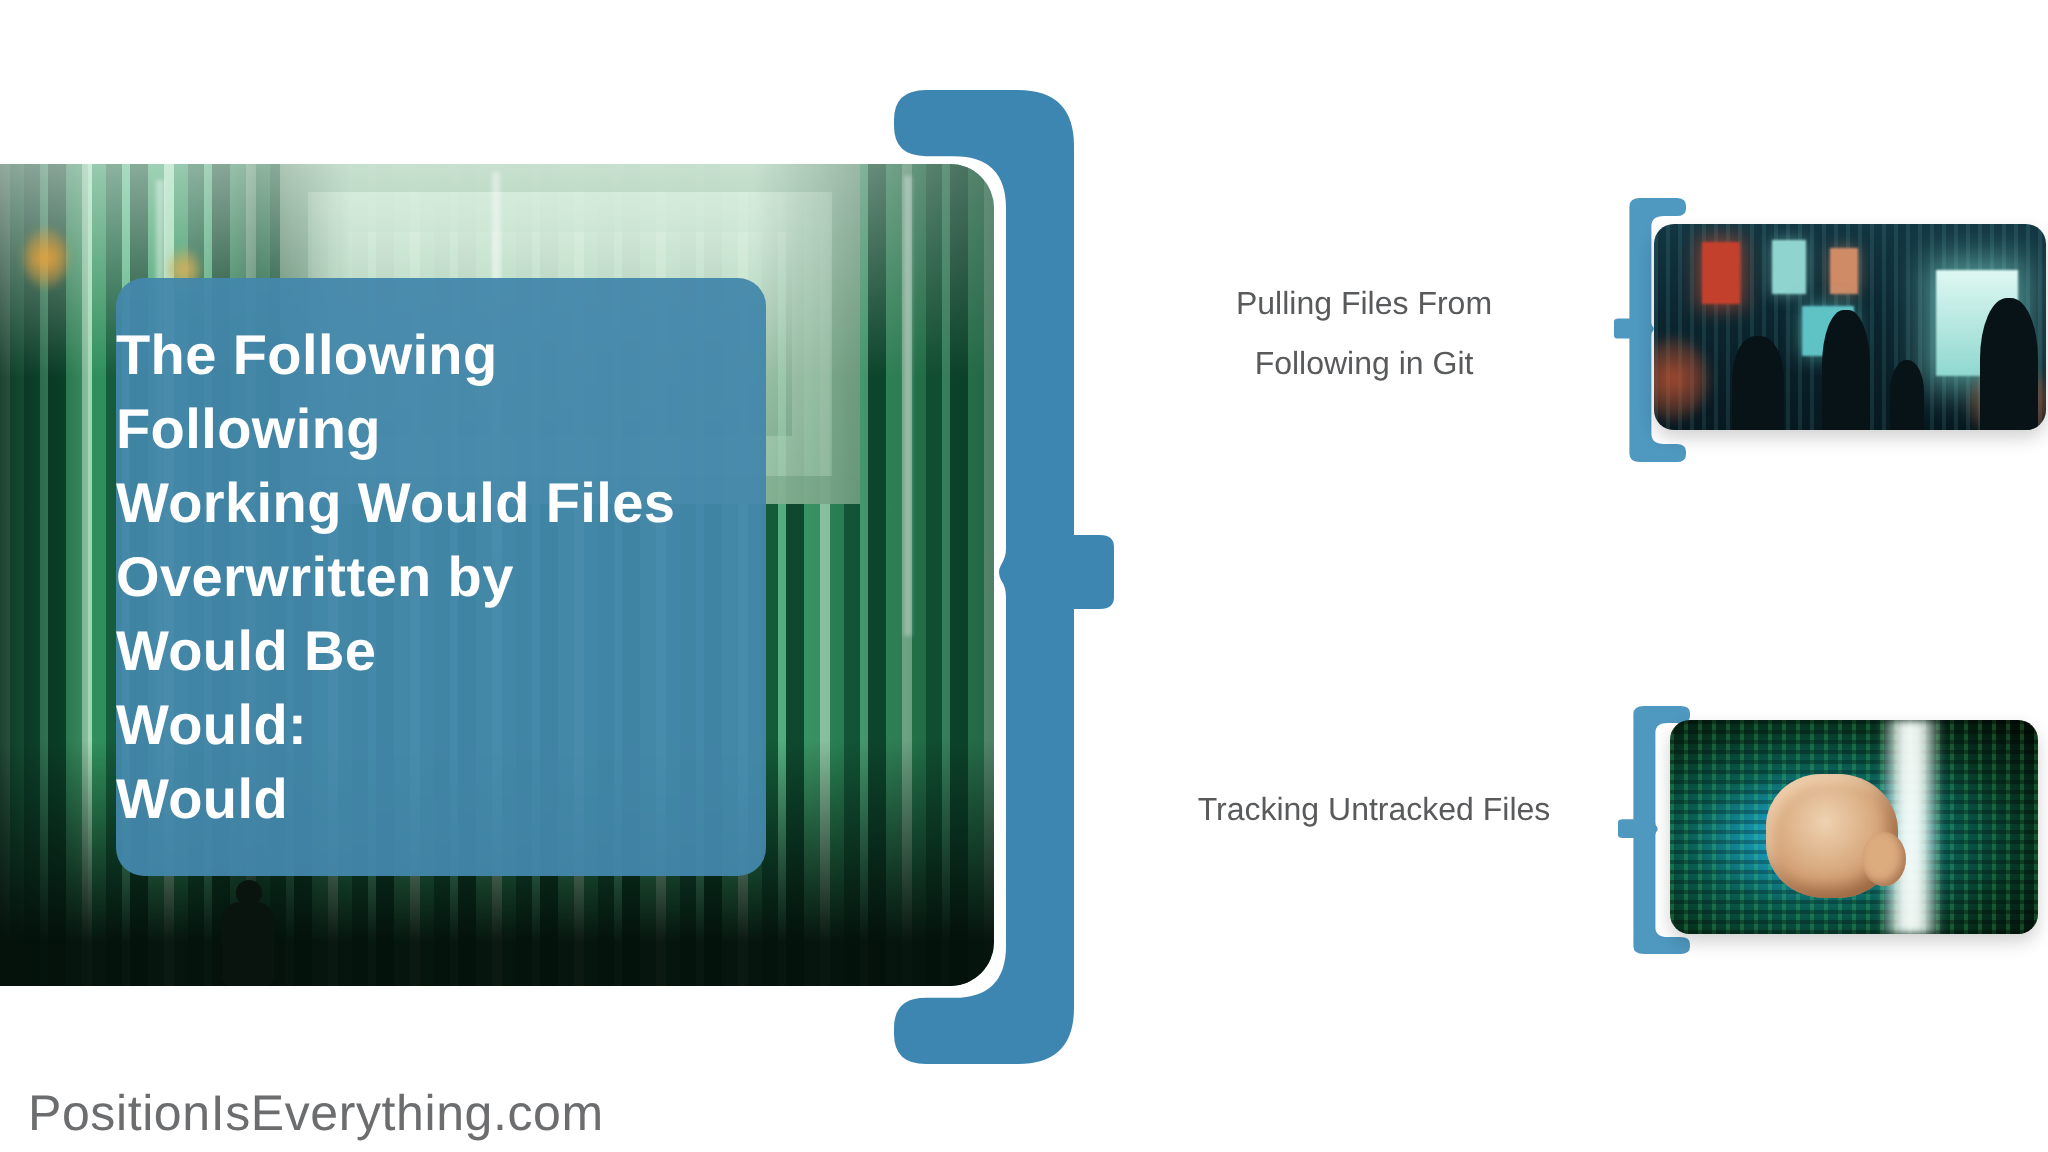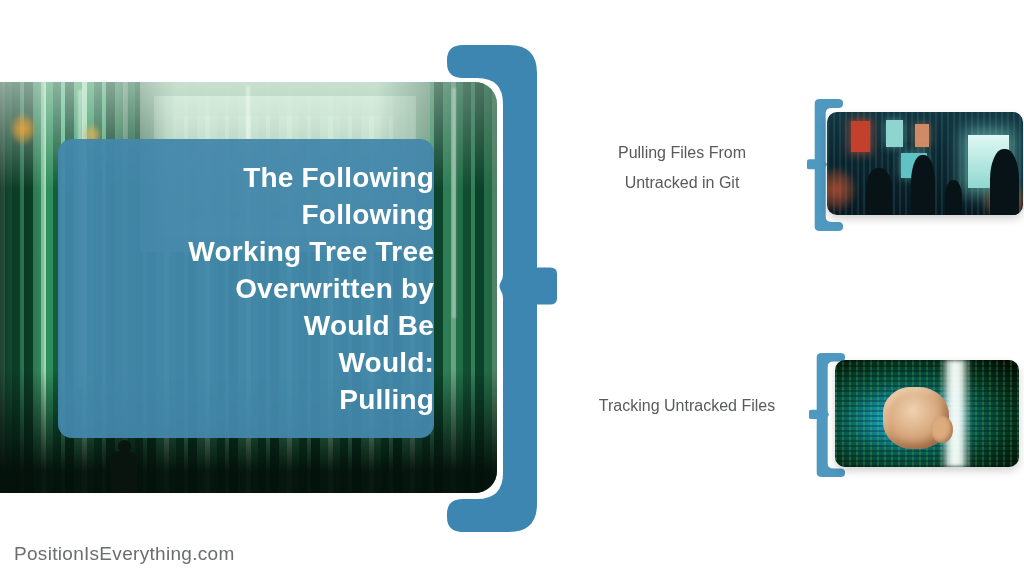--- a/index.html
+++ b/index.html
@@ -38,23 +38,23 @@
   .lp-streak{width:4px;background:rgba(255,255,255,.4);filter:blur(1px);}
   .st1{left:78px;top:8px;height:300px;}
   .st2{left:246px;top:4px;height:190px;}
   .st3{left:452px;top:6px;height:230px;background:rgba(255,255,255,.3);}
   .person{left:110px;top:358px;width:28px;height:53px;}
   .person .head{width:13px;height:13px;border-radius:50%;background:#0a140e;margin:0 auto;}
   .person .body{width:26px;height:42px;background:#0a140e;border-radius:9px 9px 4px 4px;margin:-2px auto 0;}
 
   
   .title-card{
-    left:58px;top:139px;width:376px;height:299px;border-radius:14px;
+    left:58px;top:139px;width:325px;height:299px;border-radius:14px;
     background:rgba(67,135,171,0.95);
-    display:flex;flex-direction:column;justify-content:center;align-items:flex-end;
+    display:flex;flex-direction:column;justify-content:center;align-items:flex-start;
   }
   .title-line{
     color:#ffffff;font-size:28px;line-height:37px;font-weight:700;
     text-align:center;letter-spacing:.2px;white-space:nowrap;
   }
 
   
   .big-brace{left:447px;top:45px;width:110px;height:487px;}
   .small-brace-1{left:807px;top:99px;width:36px;height:132px;}
   .small-brace-2{left:809px;top:353px;width:36px;height:124px;}
@@ -105,21 +105,21 @@
     background:linear-gradient(90deg,rgba(255,255,255,0),rgba(250,255,252,.95) 35%,rgba(250,255,252,.95) 65%,rgba(255,255,255,0));
     filter:blur(2px);}
   .fist{left:26%;top:25%;width:36%;height:58%;
     background:radial-gradient(circle at 45% 38%,#eed2b0,#d5a377 55%,#b57d52);
     border-radius:42% 46% 46% 44%;
     box-shadow:inset -4px -5px 8px rgba(120,70,40,.55), inset 3px 4px 6px rgba(255,235,205,.6);}
   .thumb{left:52%;top:52%;width:12%;height:26%;background:#dcab7e;border-radius:50%;
     box-shadow:inset -2px -2px 4px rgba(120,70,40,.5);}
 
   
-  .site-credit{left:14px;top:543px;color:#6c6d6f;font-size:19px;letter-spacing:.3px;text-align:center;}
+  .site-credit{left:14px;top:543px;color:#6c6d6f;font-size:25px;letter-spacing:.3px;text-align:center;}
 </style>
 </head>
 <body>
 
 <div class="canvas">
 
   <div class="abs left-photo">
     <div class="abs lp-block"></div>
     <div class="abs lp-darkleft"></div>
     <div class="abs lp-darkmid"></div>
@@ -133,38 +133,38 @@
     <div class="abs lp-bottomdark"></div>
     <div class="abs person">
       <div class="head"></div>
       <div class="body"></div>
     </div>
   </div>
 
   <div class="abs title-card">
     <div class="title-line">The Following</div>
     <div class="title-line">Following</div>
-    <div class="title-line">Working Tree Tree</div>
+    <div class="title-line">Working Would Files</div>
     <div class="title-line">Overwritten by</div>
     <div class="title-line">Would Be</div>
     <div class="title-line">Would:</div>
-    <div class="title-line">Pulling</div>
+    <div class="title-line">Would</div>
   </div>
 
   <svg class="abs big-brace" viewBox="0 0 110 486" preserveAspectRatio="none">
     <path fill="#3d86b1" d="M 16,0 L 62,0 Q 90,0 90,28 L 90,222 L 103,222 Q 110,222 110,228
       L 110,253 Q 110,259 103,259 L 90,259 L 90,458 Q 90,486 62,486 L 16,486 Q 0,486 0,471
       L 0,468 Q 0,453 16,453 L 30,453 Q 56,453 56,427 L 56,253 Q 56,248 53.5,244.5
       Q 51.5,240.5 53.5,237 Q 56,233 56,229 L 56,59 Q 56,33 30,33 L 16,33 Q 0,33 0,18
       L 0,15 Q 0,0 16,0 Z"></path>
   </svg>
 
   <div class="abs item-label label-1">
     <div>Pulling Files From</div>
-    <div>Untracked in Git</div>
+    <div>Following in Git</div>
   </div>
   <svg class="abs small-brace-1" viewBox="0 0 36 132" preserveAspectRatio="none">
     <path fill="#4f98c0" d="M 31.3,0 L 13,0 Q 7.7,0 7.7,4.3 L 7.7,60.3 L 2.3,60.3 Q 0,60.3 0,61.9
       L 0,68.7 Q 0,70.3 2.3,70.3 L 7.7,70.3 L 7.7,127.7 Q 7.7,132 13,132 L 31.3,132
       Q 36,132 36,128.2 L 36,126.8 Q 36,123 31.3,123 L 25,123 Q 18.7,123 18.7,117.9
       L 18.7,68.7 Q 18.7,67.3 19.5,66.4 Q 20.2,65.5 19.5,64.4 Q 18.7,63.3 18.7,62.2
       L 18.7,14.1 Q 18.7,9 25,9 L 31.3,9 Q 36,9 36,5.2 L 36,3.8 Q 36,0 31.3,0 Z"></path>
   </svg>
   <div class="abs item-photo photo-screens">
     <div class="scr scr-red"></div>

